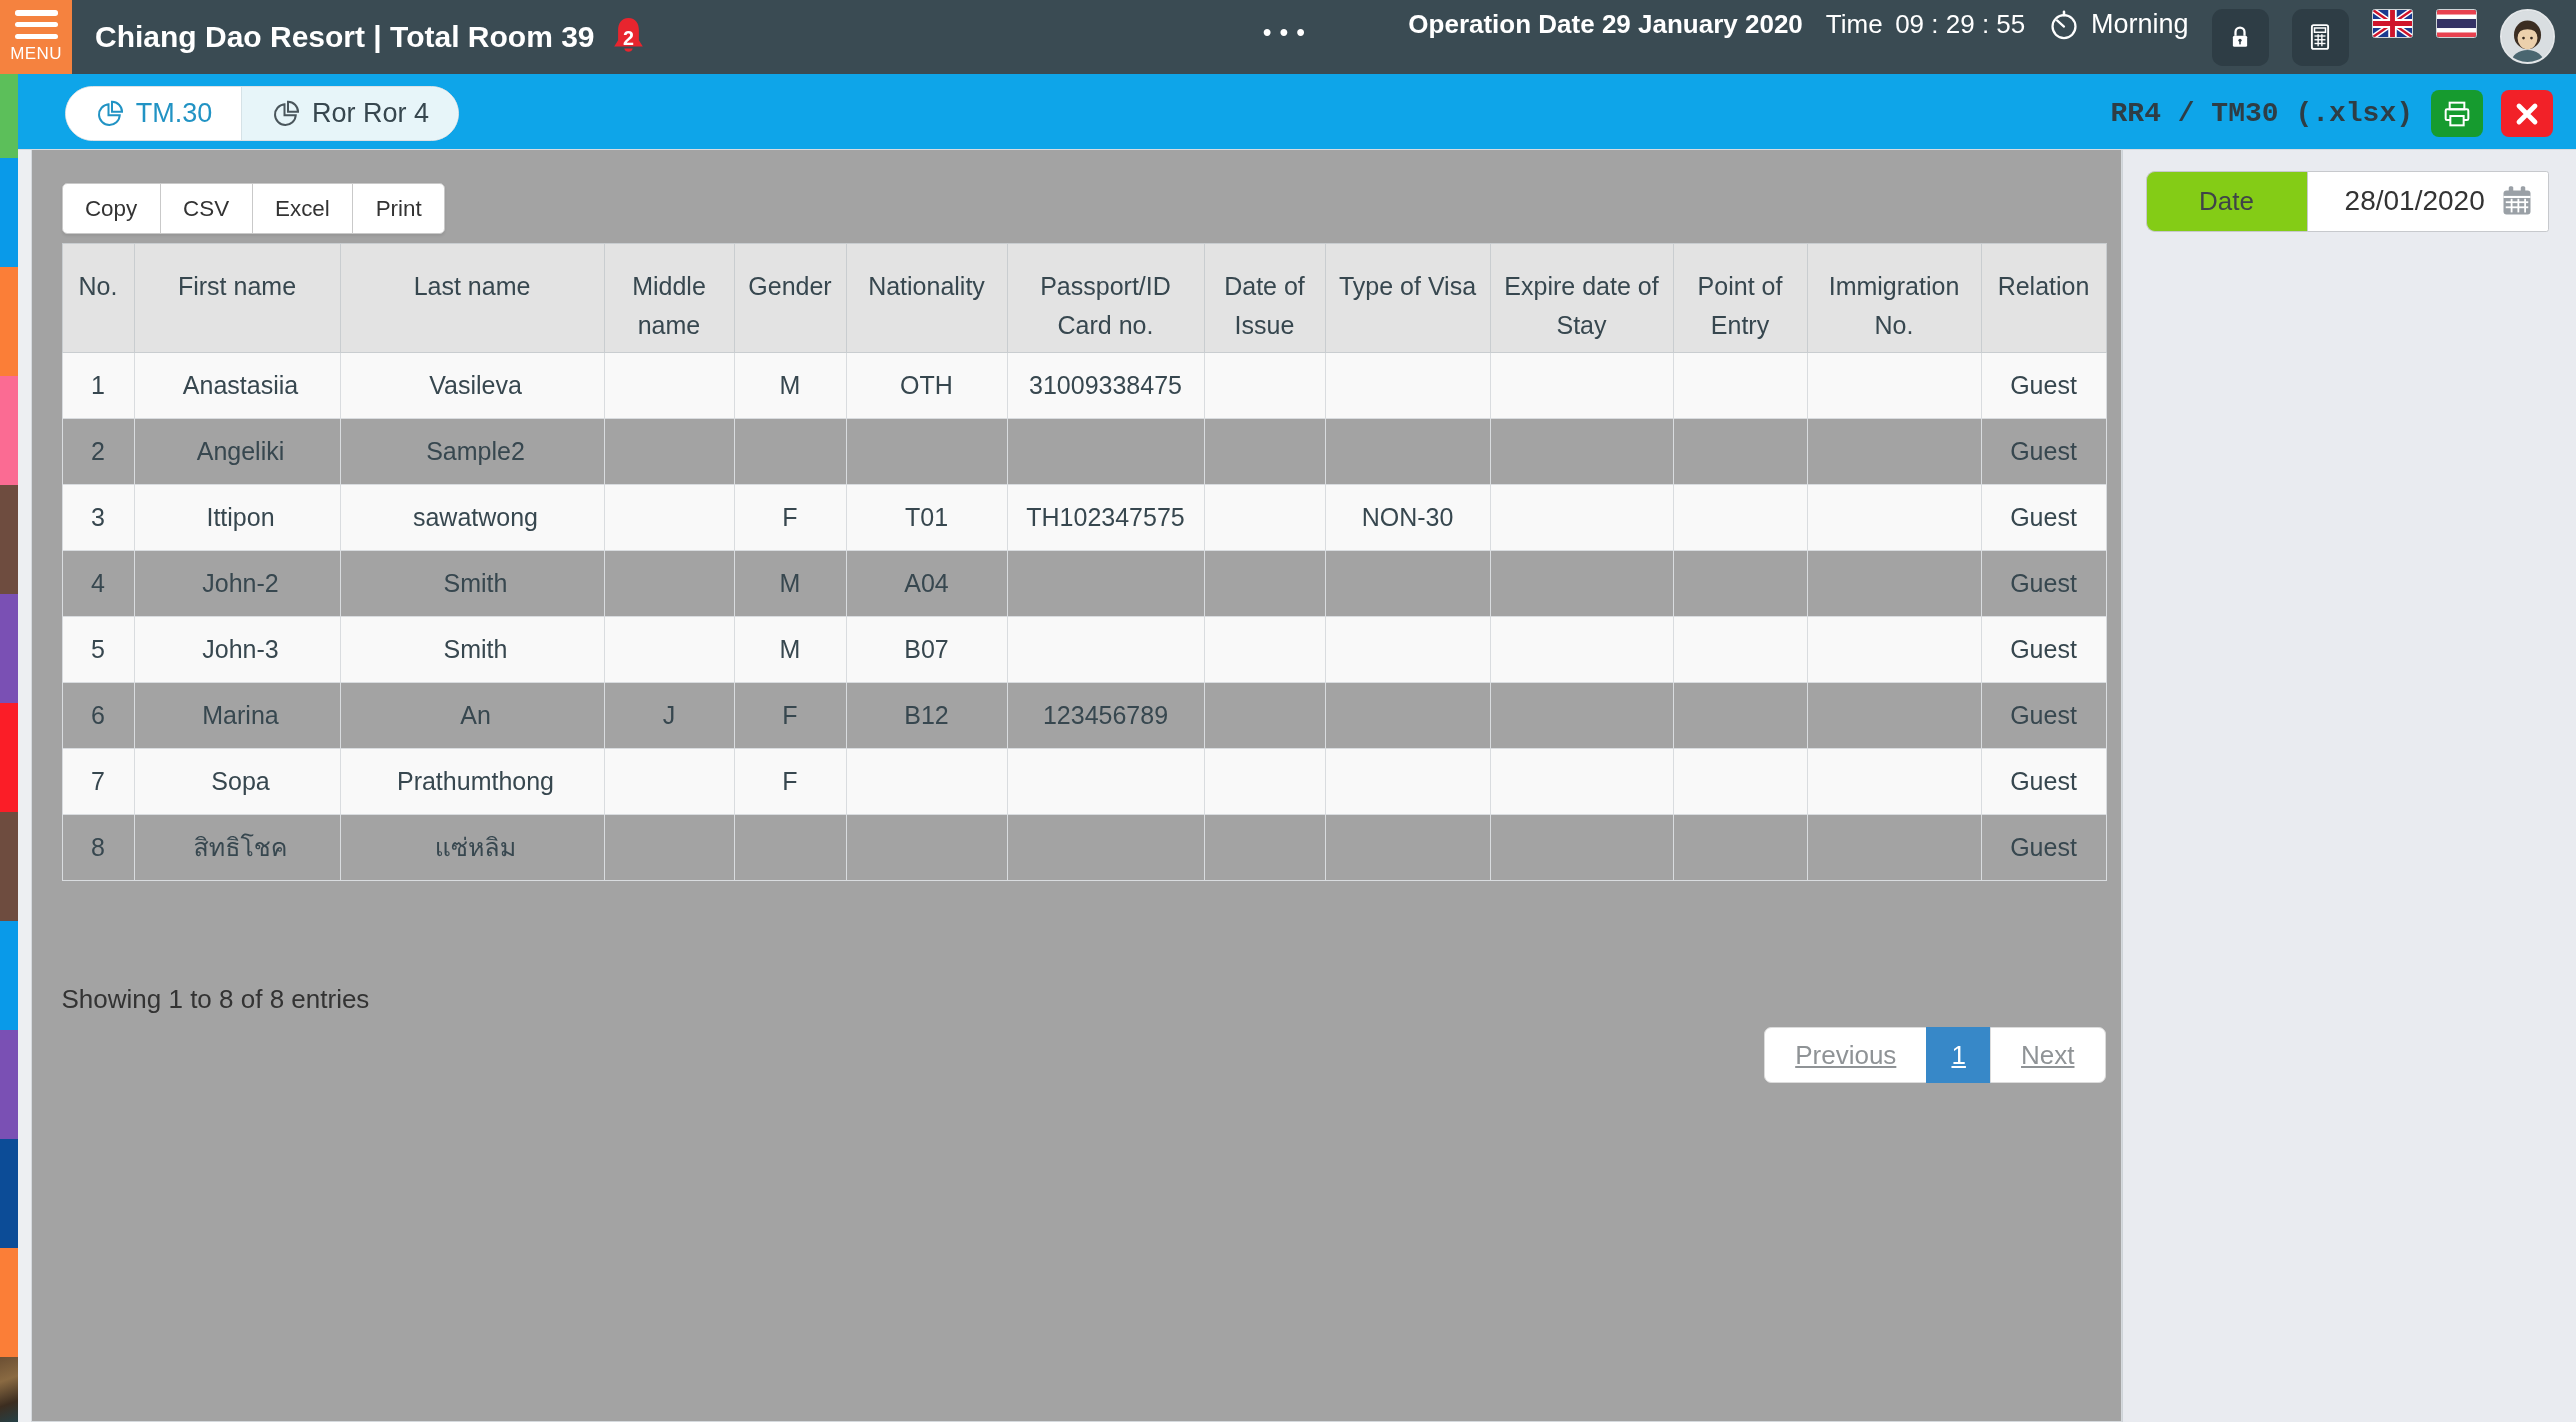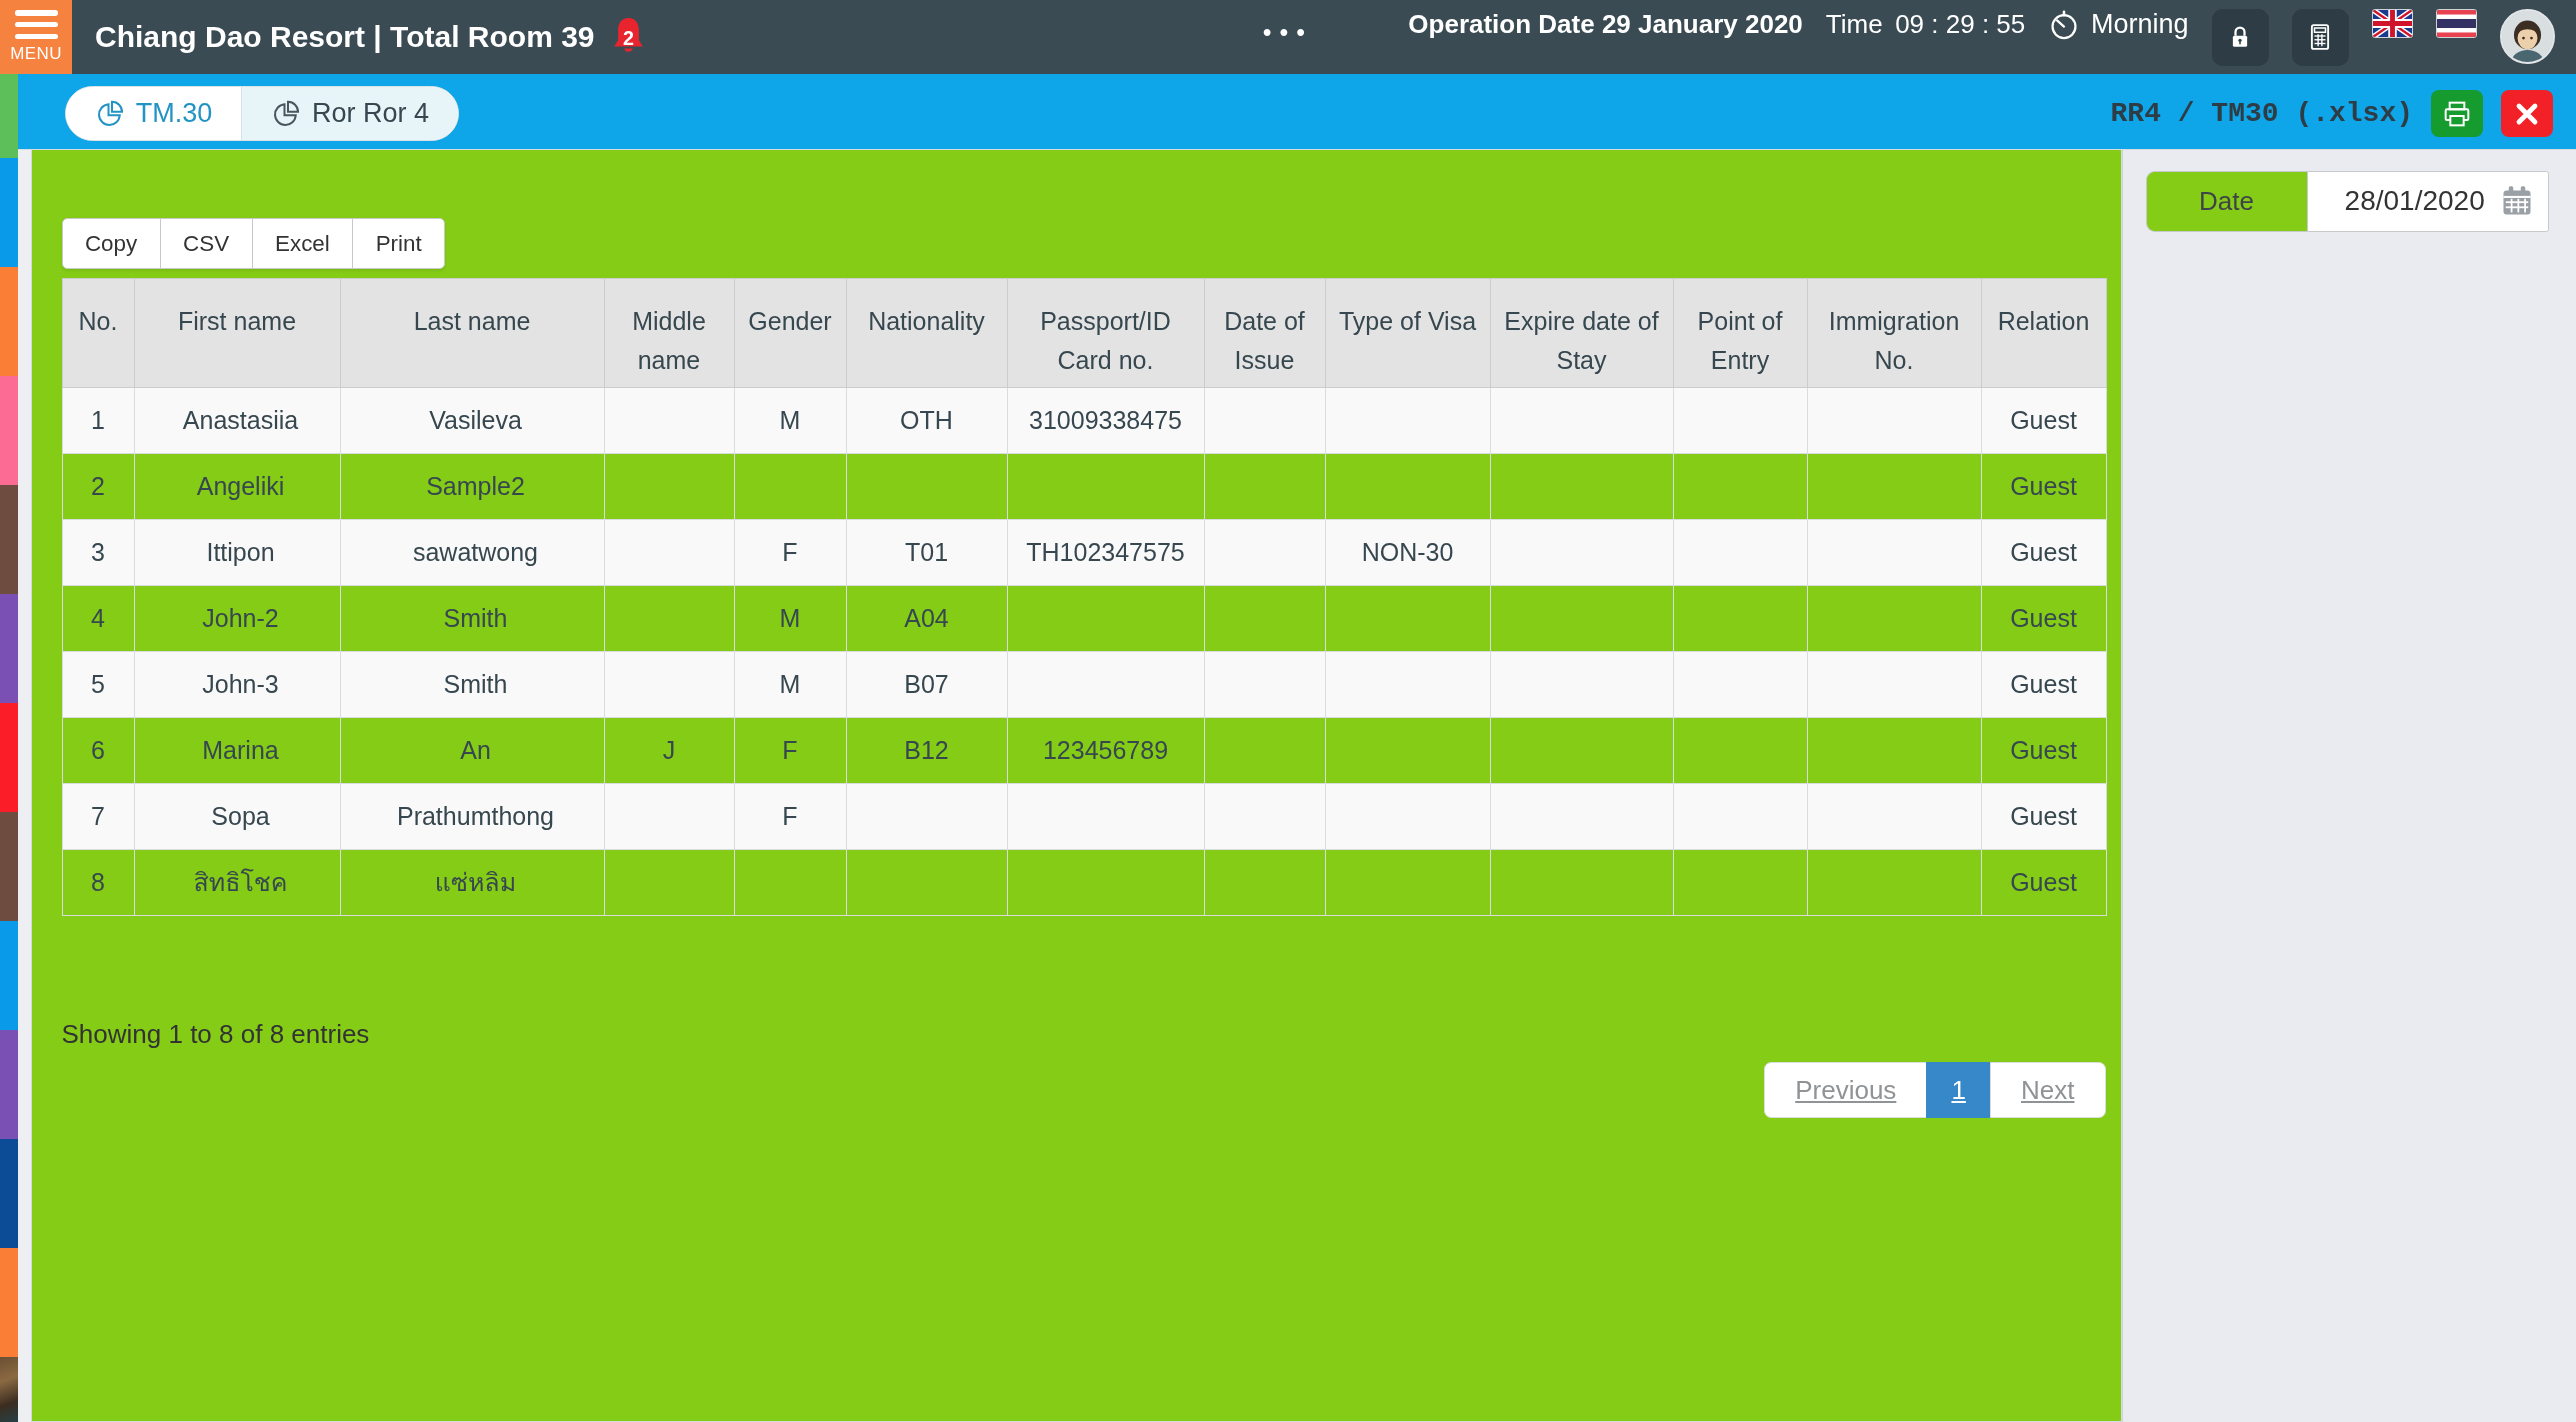--- a/index.html
+++ b/index.html
@@ -44,21 +44,21 @@
   .tab.inactive { background:#e7f5f9; color:#37474f; border-left:0.9px solid #d5e2e7; }
   .export-group { margin-left:auto; display:flex; align-items:center; gap:18px;font-family:Liberation Mono, monospace; }
   .export-title { font-size:28px; font-weight:600; color:#2e3d45; }
   .sq-btn { width:52px; height:47px; border-radius:8px; border:none; display:flex; align-items:center; justify-content:center; cursor:pointer; }
   .print-btn { background:#169b2f; }
   .close-btn { background:#f22128; }
   .sq-btn svg { width:32px; height:32px; }
 
   
   .content-row { flex:1; display:flex; min-height:0; }
-  .card { width:2091px; flex:none; margin-left:12.5px; background:#84cc16; border:0.9px solid #d6dade; border-top:none; padding:68px 32px 0 30px; }
+  .card { width:2091px; flex:none; margin-left:12.5px; background:#a3a3a3; border:0.9px solid #d6dade; border-top:none; padding:33px 32px 0 30px; }
   .toolbar { display:inline-flex; box-shadow:0 1.8px 2.7px rgba(0,0,0,0.08); border-radius:5.4px; }
   .tb-btn { height:51px; padding:0 22.4px; font-size:22.4px; color:#333; background:#fff; border:0.9px solid #c9c9c9; margin-left:-0.9px; cursor:pointer; font-family:inherit; }
   .tb-btn:first-child { border-radius:5.4px 0 0 5.4px; margin-left:0; }
   .tb-btn:last-child { border-radius:0 5.4px 5.4px 0; }
 
   table.data { margin-top:9px; width:2044px; border-collapse:collapse; table-layout:fixed; font-size:25px; color:#37474f; }
   table.data th { background:#e3e3e3; border:0.9px solid #c9cdd0; vertical-align:top; text-align:center; padding:23px 7.2px 7.2px; font-weight:normal; line-height:1.55; height:103px; }
   table.data td { border:0.9px solid #d9dcdf; height:66px; padding:0 9px; text-align:center; vertical-align:middle; overflow:hidden; white-space:nowrap; }
   table.data tbody tr:nth-child(odd) td { background:#f9f9f9; }
   table.data td.c1, table.data td.c2 { text-align:center; padding-left:16px; }

